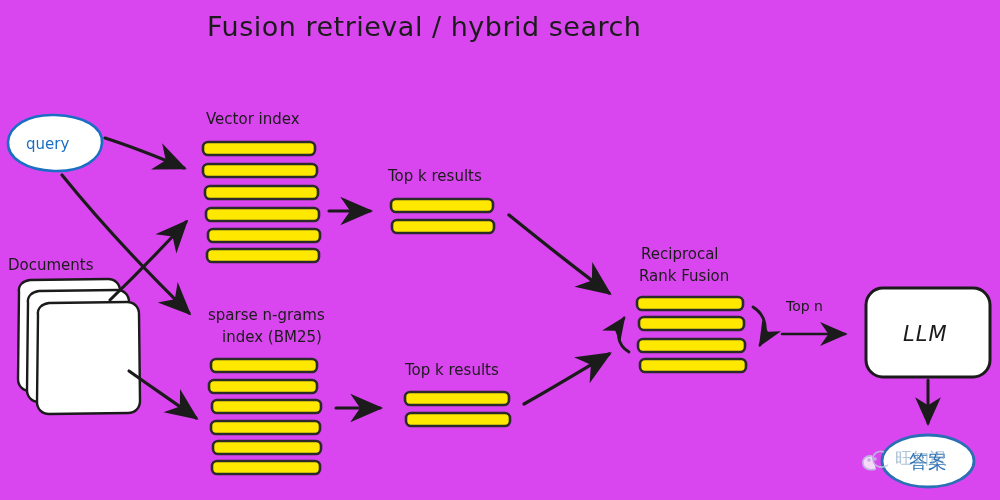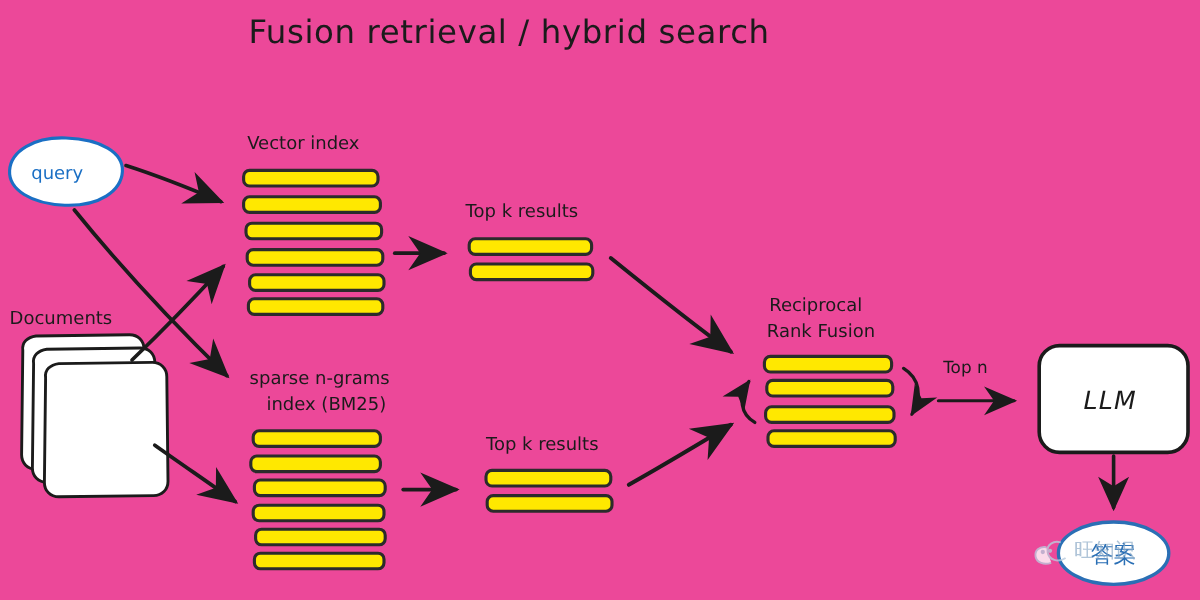--- a/index.html
+++ b/index.html
@@ -7,21 +7,21 @@
     padding: 0;
     background: #ffffff;
   }
   body {
     font-family: "DejaVu Sans", sans-serif;
   }
   #canvas {
     position: relative;
     width: 1000px;
     height: 500px;
-    background: #ec4899;
+    background: #d946ef;
     overflow: hidden;
   }
   #scene {
     position: absolute;
     top: 0;
     left: 0;
     width: 1000px;
     height: 500px;
   }
   .hand-text {

